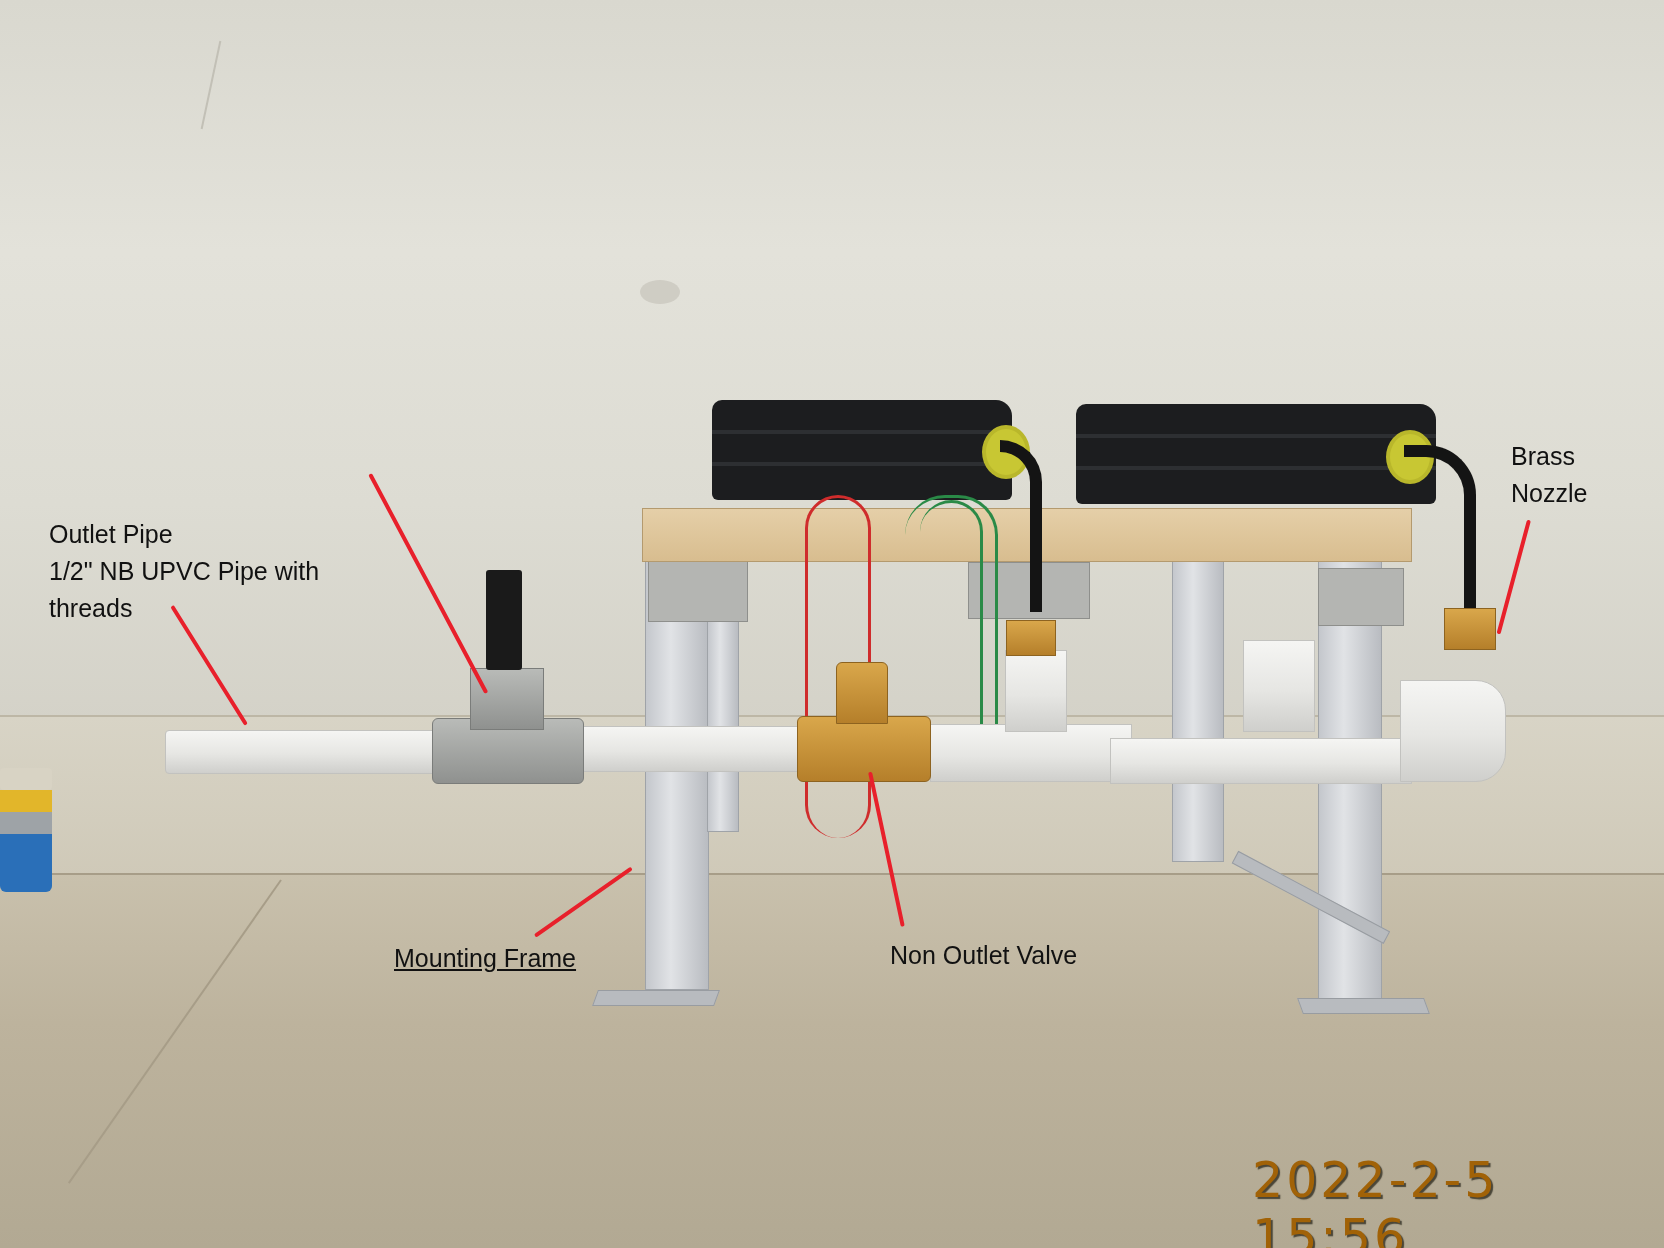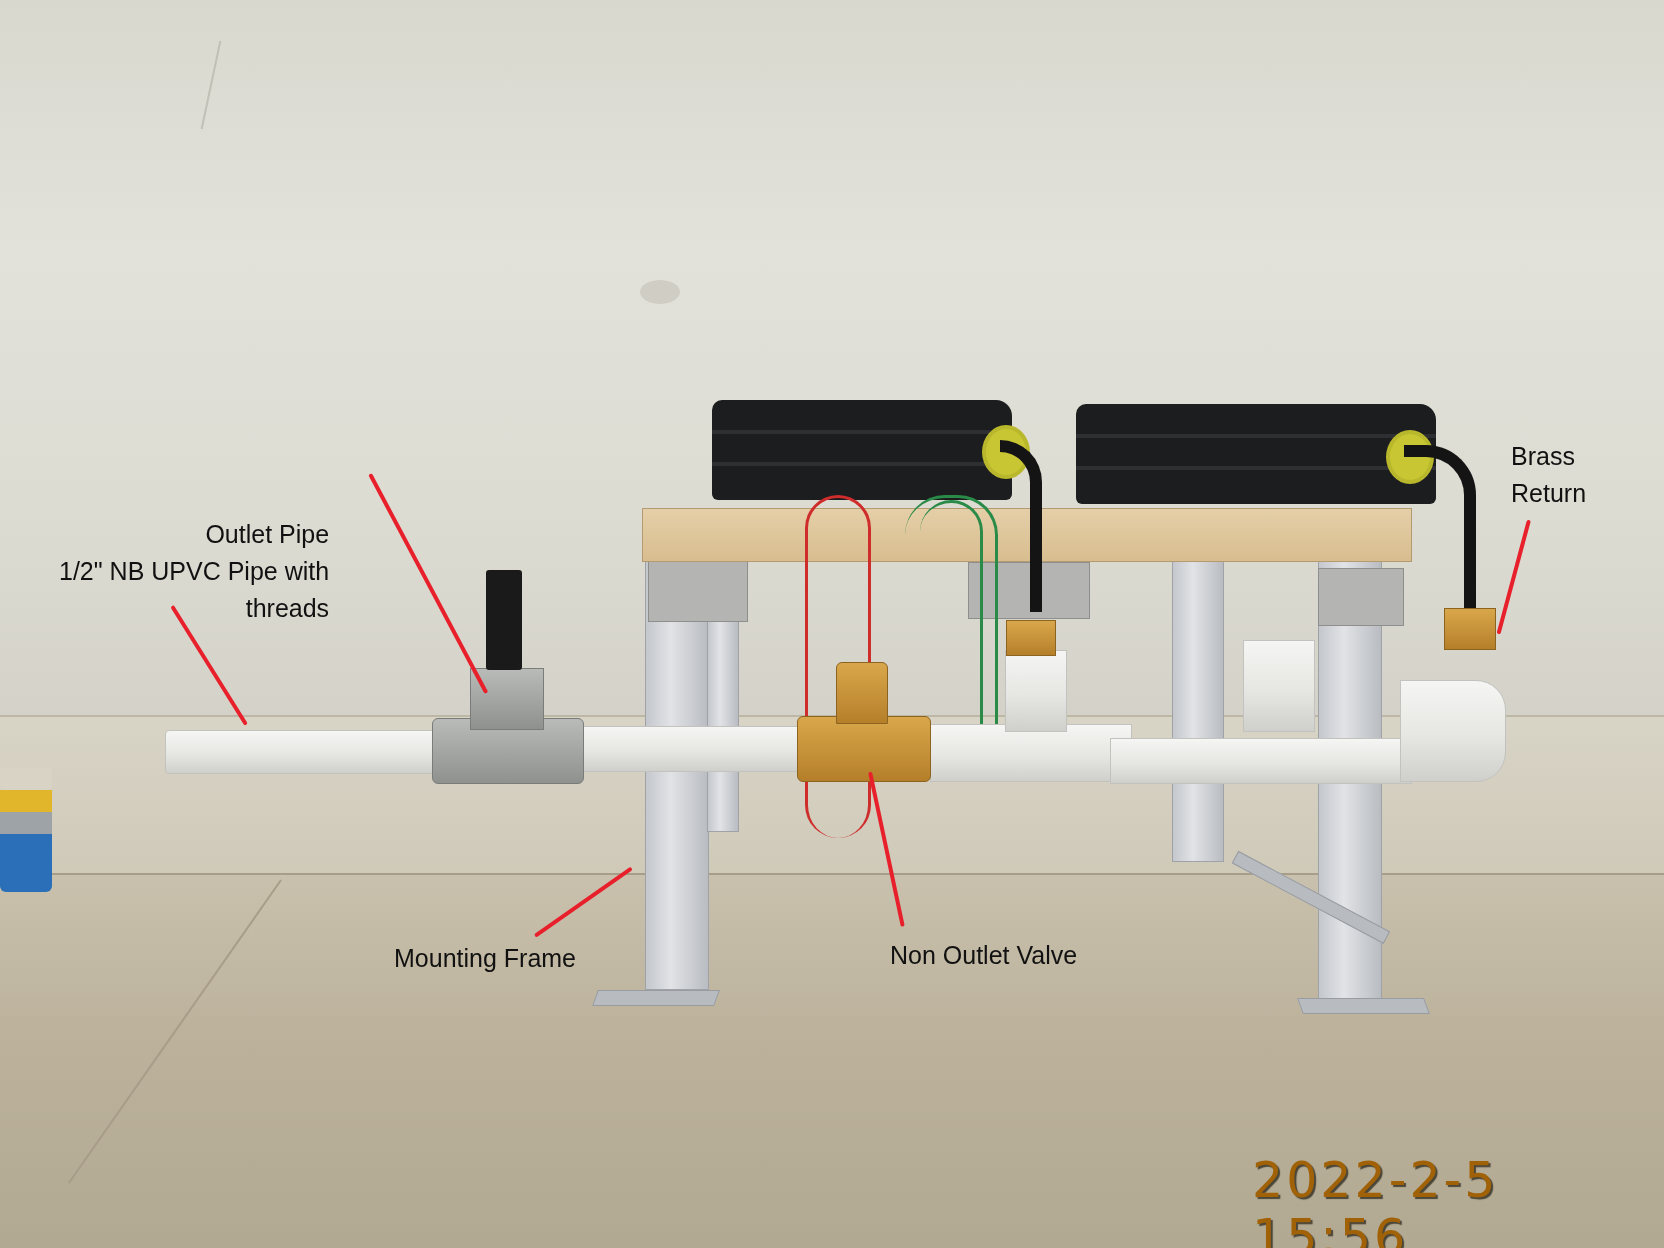--- a/index.html
+++ b/index.html
@@ -86,26 +86,26 @@
   <div class="pipe" style="left:1400px;top:680px;width:104px;height:100px;border-radius:0 30px 30px 0;"></div>
   <div class="pipe" style="left:1243px;top:640px;width:70px;height:90px;"></div>
   <div class="tee-metal" style="left:432px;top:718px;width:150px;height:64px;border-radius:6px;"></div>
   <div class="tee-metal" style="left:470px;top:668px;width:72px;height:60px;"></div>
   <div class="plug" style="left:486px;top:570px;width:36px;height:100px;"></div>
   <div class="brass" style="left:797px;top:716px;width:132px;height:64px;border-radius:6px;"></div>
   <div class="brass" style="left:836px;top:662px;width:50px;height:60px;border-radius:6px 6px 0 0;"></div>
   <div class="brass" style="left:1006px;top:620px;width:48px;height:34px;"></div>
   <div class="brass" style="left:1444px;top:608px;width:50px;height:40px;"></div>
 
-  <div class="label" style="left:59px;top:516px;text-align:right;">Outlet Pipe
+  <div class="label" style="left:49px;top:516px;">Outlet Pipe
 1/2" NB UPVC Pipe with
 threads</div>
   <div class="label" style="left:1511px;top:438px;">Brass
-Return</div>
-  <div class="label" style="left:394px;top:940px;">Mounting Frame</div>
+Nozzle</div>
+  <div class="label" style="left:394px;top:940px;text-decoration:underline;">Mounting Frame</div>
   <div class="label" style="left:890px;top:937px;">Non Outlet Valve</div>
 
   <div class="leader" style="left:172px;top:604px;width:140px;transform:rotate(58deg);"></div>
   <div class="leader" style="left:370px;top:472px;width:248px;transform:rotate(62deg);"></div>
   <div class="leader" style="left:1529px;top:518px;width:118px;transform:rotate(105deg);"></div>
   <div class="leader" style="left:535px;top:934px;width:118px;transform:rotate(-35deg);"></div>
   <div class="leader" style="left:870px;top:770px;width:158px;transform:rotate(78deg);"></div>
 
   <div class="stamp">2022-2-5 15:56</div>
 </div>

